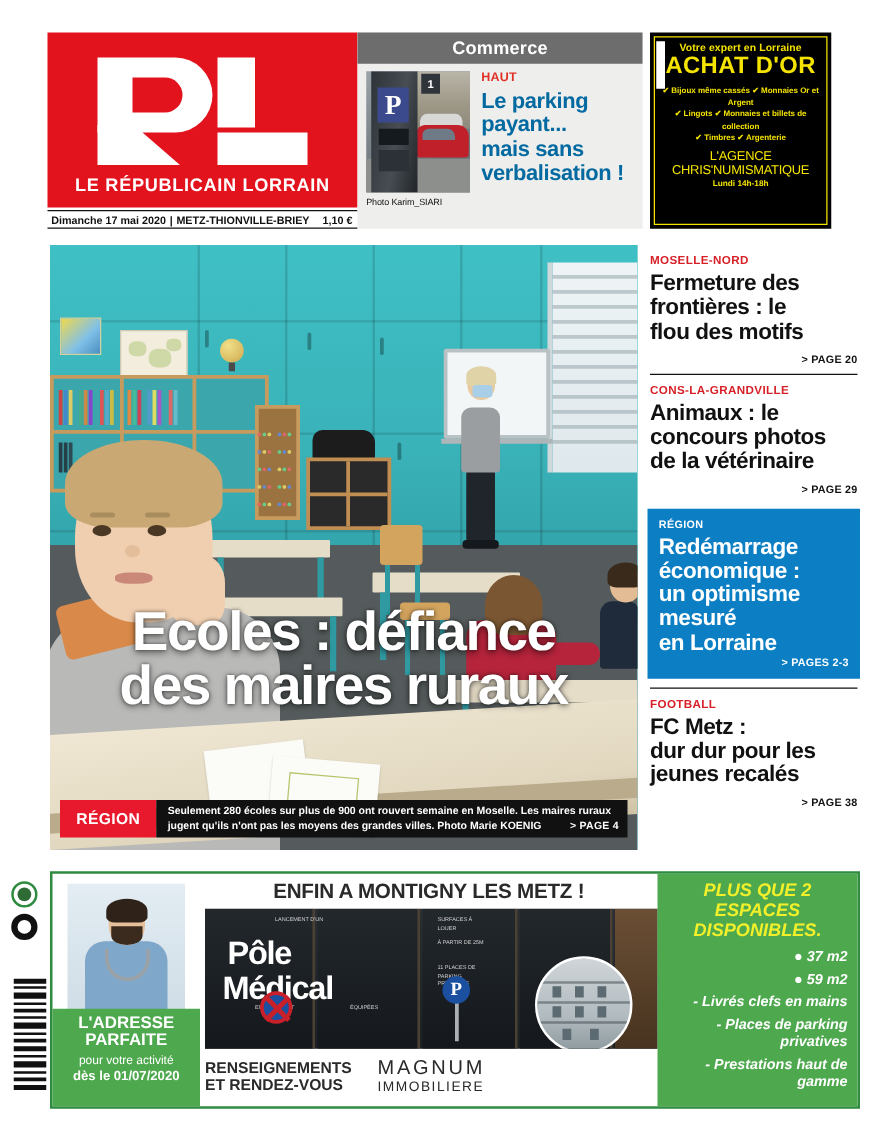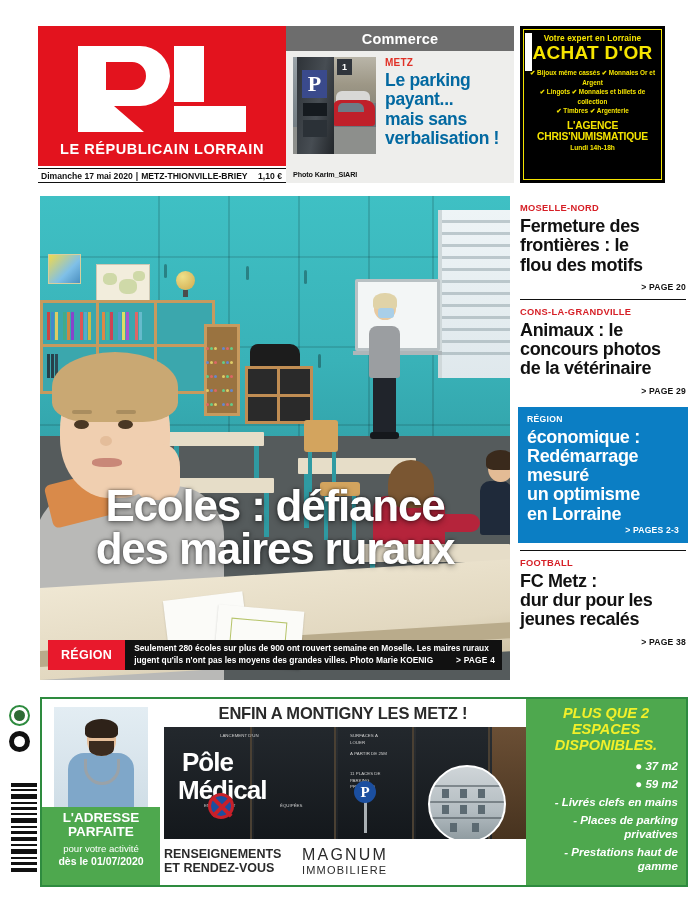--- a/index.html
+++ b/index.html
@@ -49,37 +49,37 @@
   .tp-meter-scr { position:absolute; left:6px; top:46px; width:24px; height:13px; background:#151a1f; }
   .tp-meter-kp { position:absolute; left:6px; top:63px; width:24px; height:17px; background:#2b3137; }
   .tp-sign { position:absolute; left:44px; top:2px; width:15px; height:16px; background:#30353c; color:#fff;
     font-size:9px; font-weight:bold; text-align:center; line-height:16px; }
   .tp-car { position:absolute; right:1px; top:43px; width:42px; height:26px; background:#c0202a; border-radius:7px 9px 3px 3px; }
   .tp-car:after { content:""; position:absolute; left:5px; top:3px; width:26px; height:9px; background:#6e7b86; border-radius:5px 6px 0 0; }
   .tp-car2 { position:absolute; right:6px; top:34px; width:34px; height:14px; background:#d8d8d6; border-radius:6px 6px 0 0; }
   .tp-ground { position:absolute; left:0; right:0; bottom:0; height:27px; background:#8d8f8c; }
   .tp-trees { position:absolute; left:40px; top:0; right:0; height:46px;
     background:linear-gradient(180deg,#b9b5a8 0%,#9d9786 60%,#8e8a7c 100%); }
-  .tp-credit { font-size:7.2px; font-weight:bold; color:#111; margin-top:16px; letter-spacing:-.1px; }
+  .tp-credit { font-size:7.2px; font-weight:normal; color:#111; margin-top:3px; letter-spacing:-.1px; }
   .teaser-text { flex:1; padding-left:9px; }
   .teaser-kicker { color:#e03127; font-size:10px; font-weight:bold; letter-spacing:.2px; margin-bottom:3px; }
   .teaser-head { color:#0369a1; font-size:17.5px; font-weight:bold; line-height:1.1; letter-spacing:-.3px; }
 
   
   .goldad { position:absolute; left:520px; top:26px; width:145px; height:157px; background:#000; padding:3px;}
   .goldad-in { position:relative; width:100%; height:100%; background:#000; border:1px solid #f5e400; overflow:hidden; }
   .ga-code { position:absolute; left:1px; top:3px; width:7px; height:38px; background:#fff; }
   .ga-l1 { text-align:center; color:#f5e400; font-size:8.3px; font-weight:bold; margin-top:3px; letter-spacing:.1px;}
   .ga-l2 { text-align:center; color:#f5e400; font-size:19px; font-weight:bold; line-height:1.05; letter-spacing:.3px; }
   .ga-burst { margin:4px 7px 0 7px; background:#f5e400; padding:5px 2px; text-align:center;
     clip-path: polygon(0% 12%, 5% 0%, 16% 9%, 30% 1%, 44% 8%, 58% 0%, 72% 9%, 86% 1%, 96% 10%, 100% 20%, 97% 38%,
                        100% 58%, 96% 78%, 100% 90%, 88% 98%, 74% 91%, 60% 100%, 45% 92%, 31% 100%, 17% 91%, 5% 99%, 0% 86%, 3% 62%, 0% 40%);}
   .ga-burst div { color:#111; font-size:8.2px; font-weight:bold; line-height:1.25; }
   .ga-list { margin:5px 4px 0 4px; text-align:center; color:#f5e400; font-size:6.4px; font-weight:bold; line-height:1.5; }
-  .ga-agency { text-align:center; color:#f5e400; font-size:10.3px; font-weight:bold; margin-top:4px; letter-spacing:-.2px;}
+  .ga-agency { text-align:center; color:#f5e400; font-size:10.3px; font-weight:normal; margin-top:4px; letter-spacing:-.2px;}
   .ga-hours { text-align:center; color:#f5e400; font-size:6.6px; font-weight:bold; line-height:1.45; margin-top:1px; }
 
   
   .mainphoto { position:absolute; left:40px; top:196px; width:470px; height:484px; overflow:hidden; background:#3ab3b8; }
   .cls-wall { position:absolute; left:0; top:0; width:470px; height:300px;
     background:linear-gradient(180deg,#3fc0c4 0%,#39b2b8 55%,#2f9ba3 100%); }
   .cls-cab-seam { position:absolute; top:0; width:2px; height:300px; background:rgba(0,0,0,.13); }
   .cls-cab-h { position:absolute; left:0; width:470px; height:2px; background:rgba(0,0,0,.11); }
   .cls-handle { position:absolute; width:3px; height:14px; background:rgba(0,0,0,.30); border-radius:2px; }
   .cls-window { position:absolute; right:0; top:14px; width:72px; height:168px;
@@ -267,21 +267,21 @@
             <div class="tp-meter">
               <div class="tp-meter-p">P</div>
               <div class="tp-meter-scr"></div>
               <div class="tp-meter-kp"></div>
             </div>
             <div class="tp-sign">1</div>
           </div>
           <div class="tp-credit">Photo Karim_SIARI</div>
         </div>
         <div class="teaser-text">
-          <div class="teaser-kicker">METZ</div>
+          <div class="teaser-kicker">HAUT</div>
           <div class="teaser-head">
             <div>Le parking</div>
             <div>payant...</div>
             <div>mais sans</div>
             <div>verbalisation !</div>
           </div>
         </div>
       </div>
     </div>
 
@@ -494,24 +494,24 @@
         <div>Animaux : le</div>
         <div>concours photos</div>
         <div>de la vétérinaire</div>
       </div>
       <div class="rc-page">&gt; PAGE 29</div>
     </div>
 
     <div class="rc-blue">
       <div class="rc-kicker">RÉGION</div>
       <div class="rc-head">
+        <div>Redémarrage</div>
         <div>économique :</div>
-        <div>Redémarrage</div>
+        <div>un optimisme</div>
         <div>mesuré</div>
-        <div>un optimisme</div>
         <div>en Lorraine</div>
       </div>
       <div class="rc-page">&gt; PAGES 2-3</div>
     </div>
 
     <div class="rc-rule"></div>
     <div class="rc-item">
       <div class="rc-kicker">FOOTBALL</div>
       <div class="rc-head">
         <div>FC Metz :</div>

